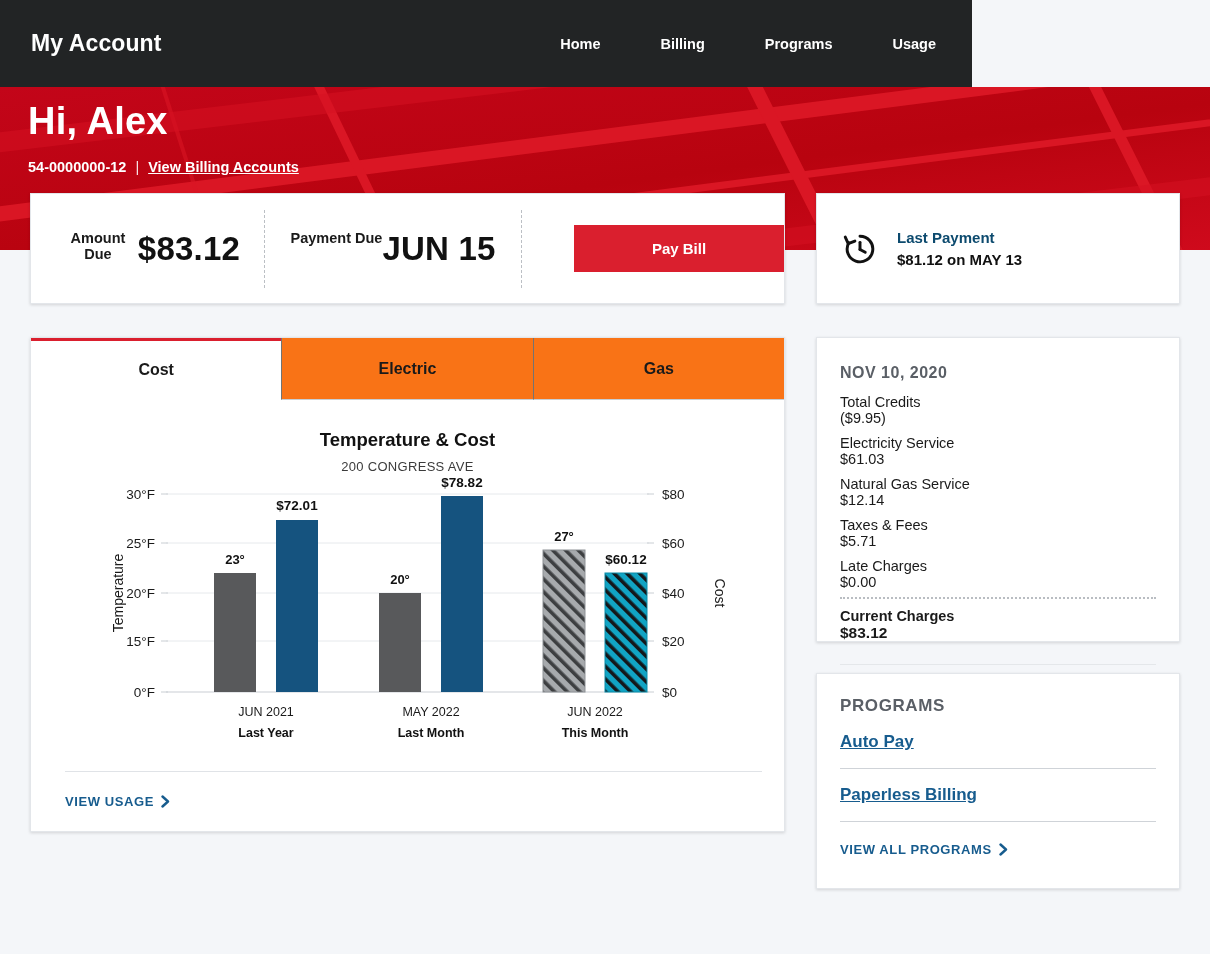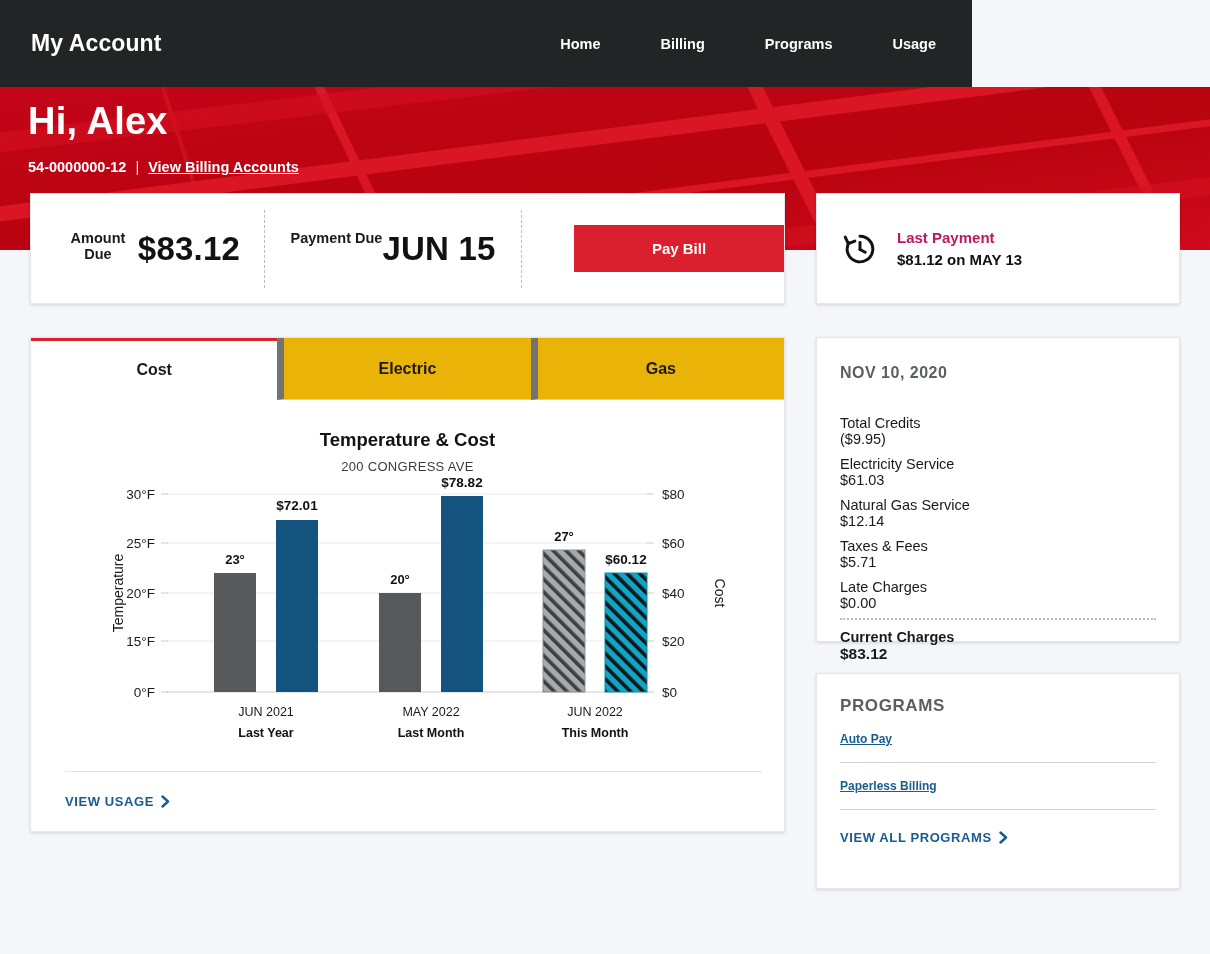--- a/index.html
+++ b/index.html
@@ -95,31 +95,31 @@
     color: #ffffff; font-size: 15px; font-weight: bold;
     font-family: Liberation Sans, sans-serif;
     cursor: pointer;
   }
 
   
   .lastpay-card { left: 816px; top: 193px; width: 364px; height: 111px;
     display: flex; align-items: center; padding-left: 24px; }
   .lastpay-icon { flex: 0 0 auto; width: 38px; height: 38px; margin-right: 18px; }
   .lastpay-text { line-height: 1.45; }
-  .lastpay-title { font-size: 15px; font-weight: bold; color: #be185d; }
+  .lastpay-title { font-size: 15px; font-weight: bold; color: #0c4a6e; }
   .lastpay-sub   { font-size: 15px; font-weight: bold; color: #111; }
 
   
   .usage-card { left: 30px; top: 337px; width: 755px; height: 495px; padding: 0; }
 
   .tabs { display: flex; height: 62px; width: 100%; }
   .tab {
     flex: 1 1 0; display: flex; align-items: center; justify-content: center;
     font-size: 16px; font-weight: bold; color: #1a1a1a;
-    background: #eab308; border-left: 7px solid #737373; border-bottom: 1px solid #c8ced4;
+    background: #f97316; border-left: 1px solid #737373; border-bottom: 1px solid #c8ced4;
     cursor: pointer; user-select: none;
   }
   .tab:first-child { border-left: none; }
   .tab.active {
     background: #ffffff; border-bottom: 1px solid #ffffff;
     border-top: 3px solid #da1f2e;
   }
 
   .chart-wrap { position: relative; width: 100%; height: 372px; }
   .chart-title {
@@ -138,38 +138,38 @@
     display: flex; align-items: center;
   }
   .link-cta {
     display: inline-flex; align-items: center; gap: 7px;
     color: #175c8e; font-size: 13px; font-weight: bold;
     letter-spacing: .6px; text-decoration: none; cursor: pointer;
   }
 
   
   .stmt-card { left: 816px; top: 337px; width: 364px; height: 305px; padding: 26px 23px 0 23px; }
-  .stmt-date { font-size: 16px; font-weight: bold; color: #5a5f66; letter-spacing: .5px; margin-bottom: 28px; }
+  .stmt-date { font-size: 16px; font-weight: bold; color: #5a5f66; letter-spacing: .5px; margin-bottom: 7px; }
   .stmt-row {
     display: flex; justify-content: space-between; align-items: baseline;
     font-size: 14.5px; color: #1a1a1a; padding: 4.5px 0; flex-direction: column;
   }
   .stmt-row.total {
     font-weight: bold; padding-top: 9px; margin-top: 3px;
     border-top: 2px dotted #b9bdc2;
   }
   .stmt-row.total .stmt-val { font-size: 15.5px; }
   .stmt-divider { border-top: 1px solid #e4e7ea; margin: 17px 0 0 0; }
   .stmt-foot { padding-top: 17px; }
 
   
   .prog-card { left: 816px; top: 673px; width: 364px; height: 216px; padding: 22px 23px 0 23px; }
   .prog-title { font-size: 17px; font-weight: bold; color: #5a5f66; letter-spacing: .6px; margin-bottom: 16px; }
   .prog-item {
-    display: block; font-size: 12px; font-weight: bold; color: #175c8e;
+    display: block; font-size: 17px; font-weight: bold; color: #175c8e;
     text-decoration: underline; padding-bottom: 16px;
     border-bottom: 1px solid #cfd3d8; margin-bottom: 16px; cursor: pointer;
   }
   .prog-foot { padding-top: 2px; }
 
   svg { display: block; }
 </style>
 </head>
 <body>
 

